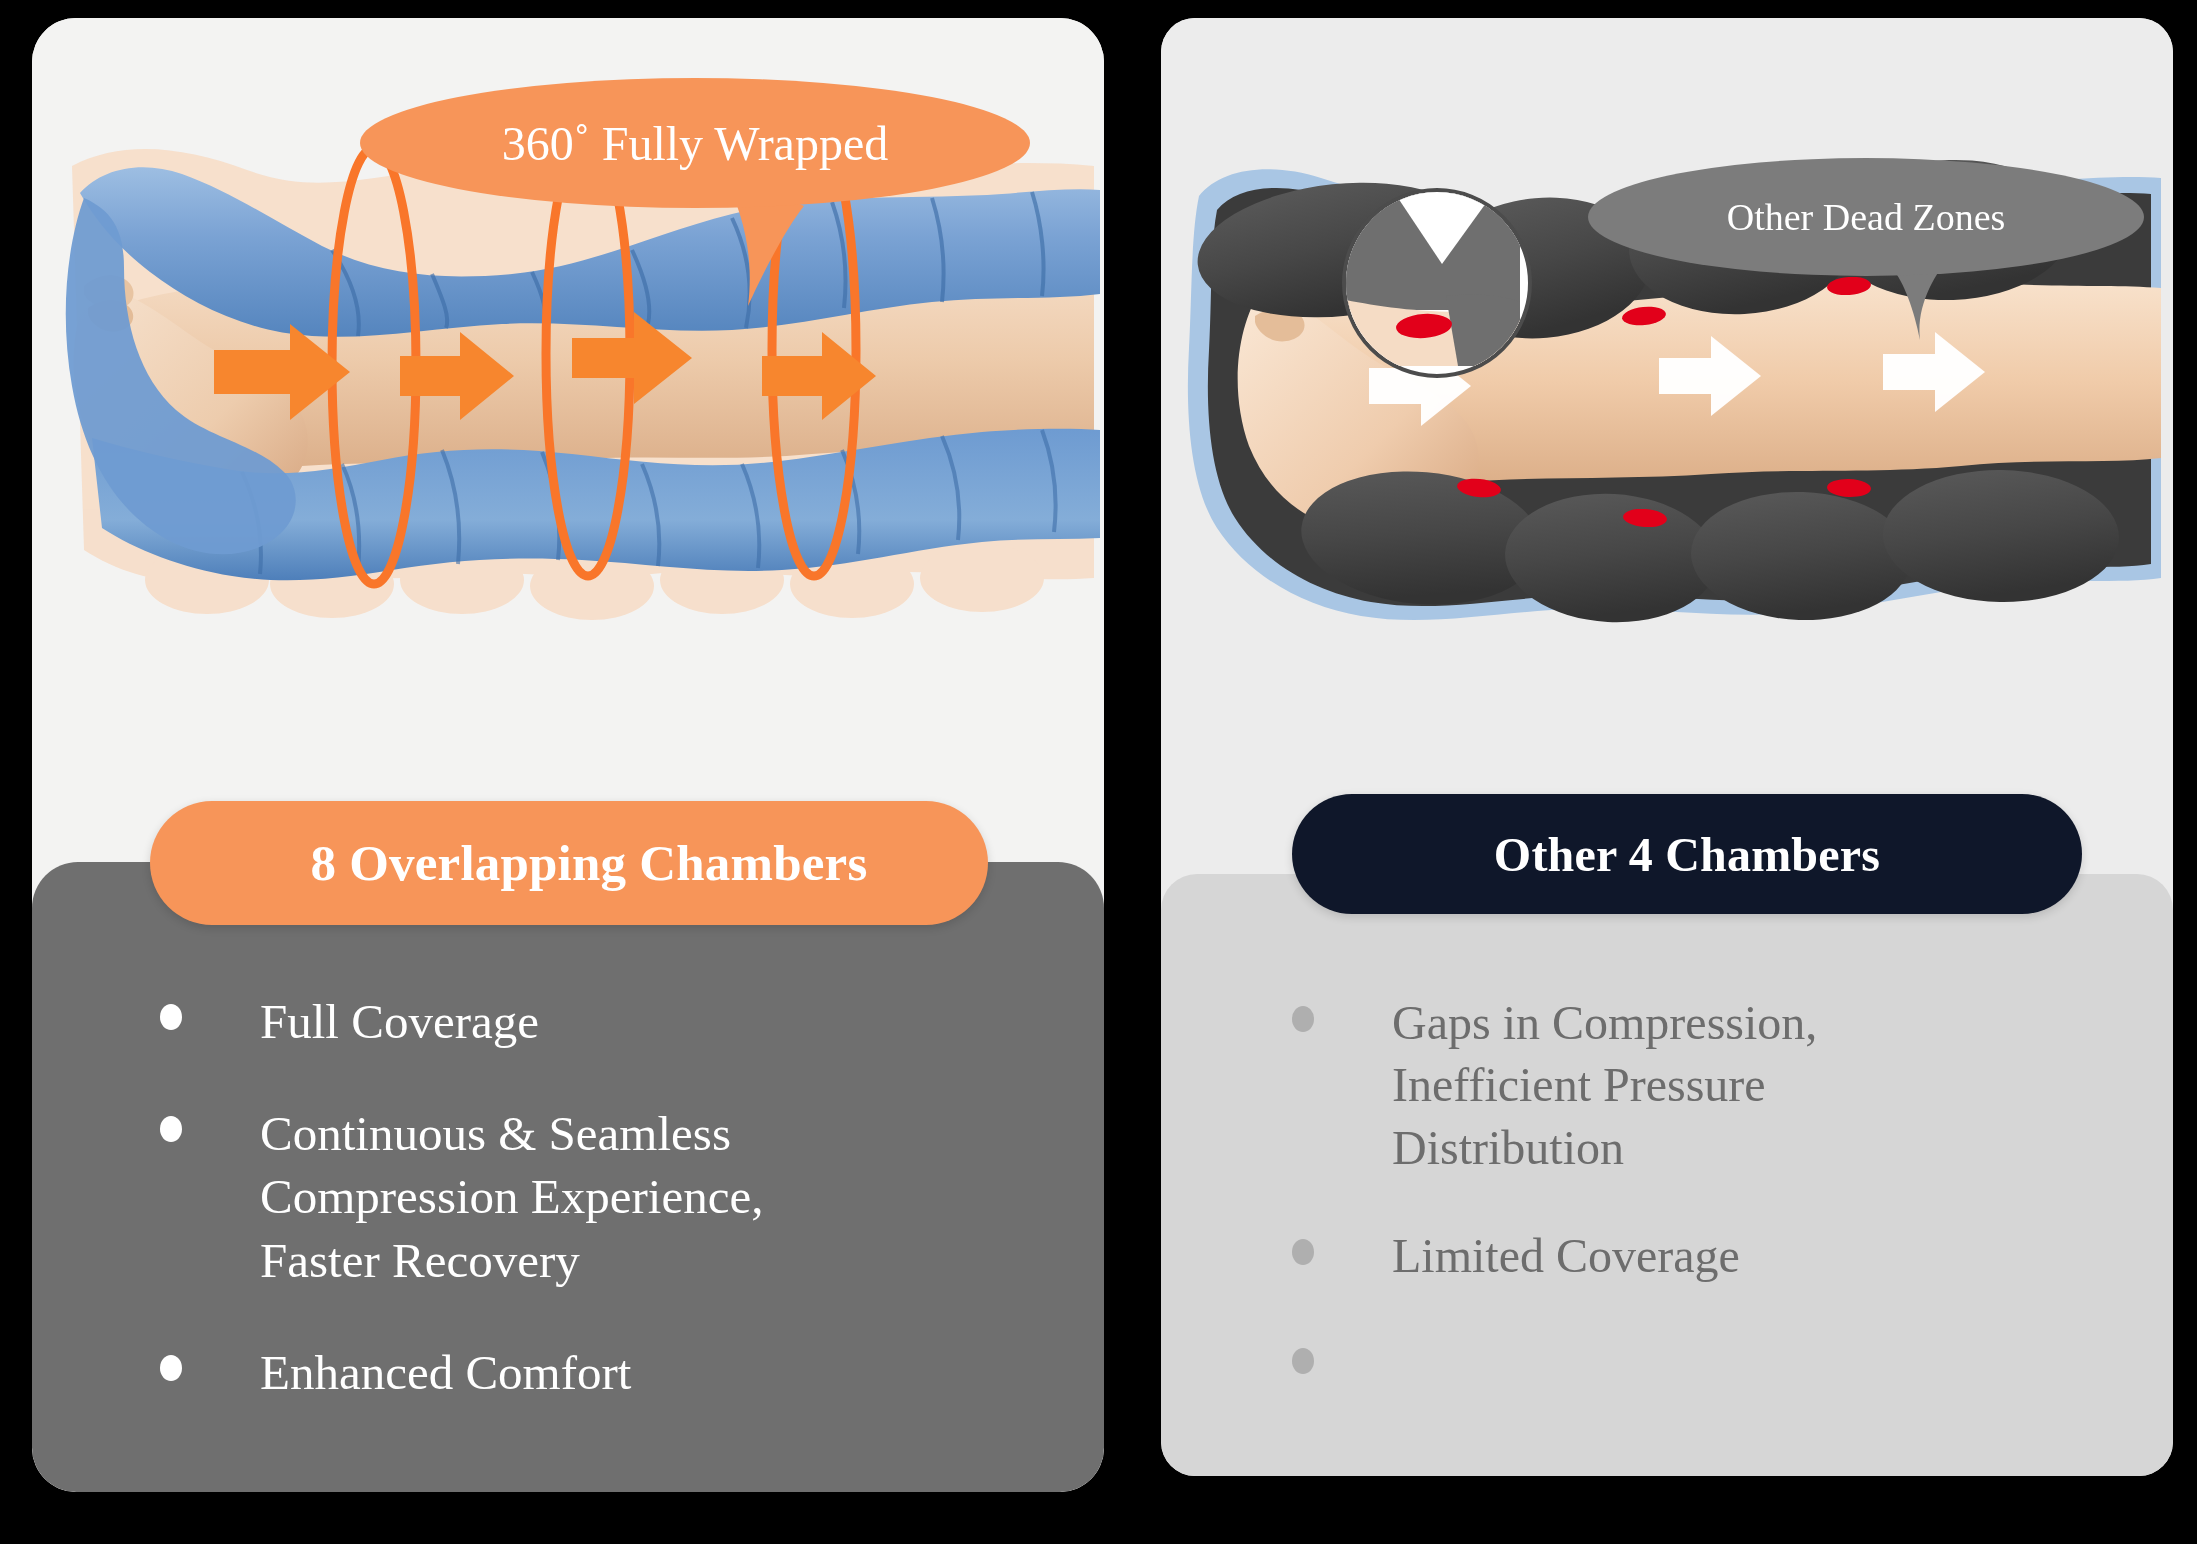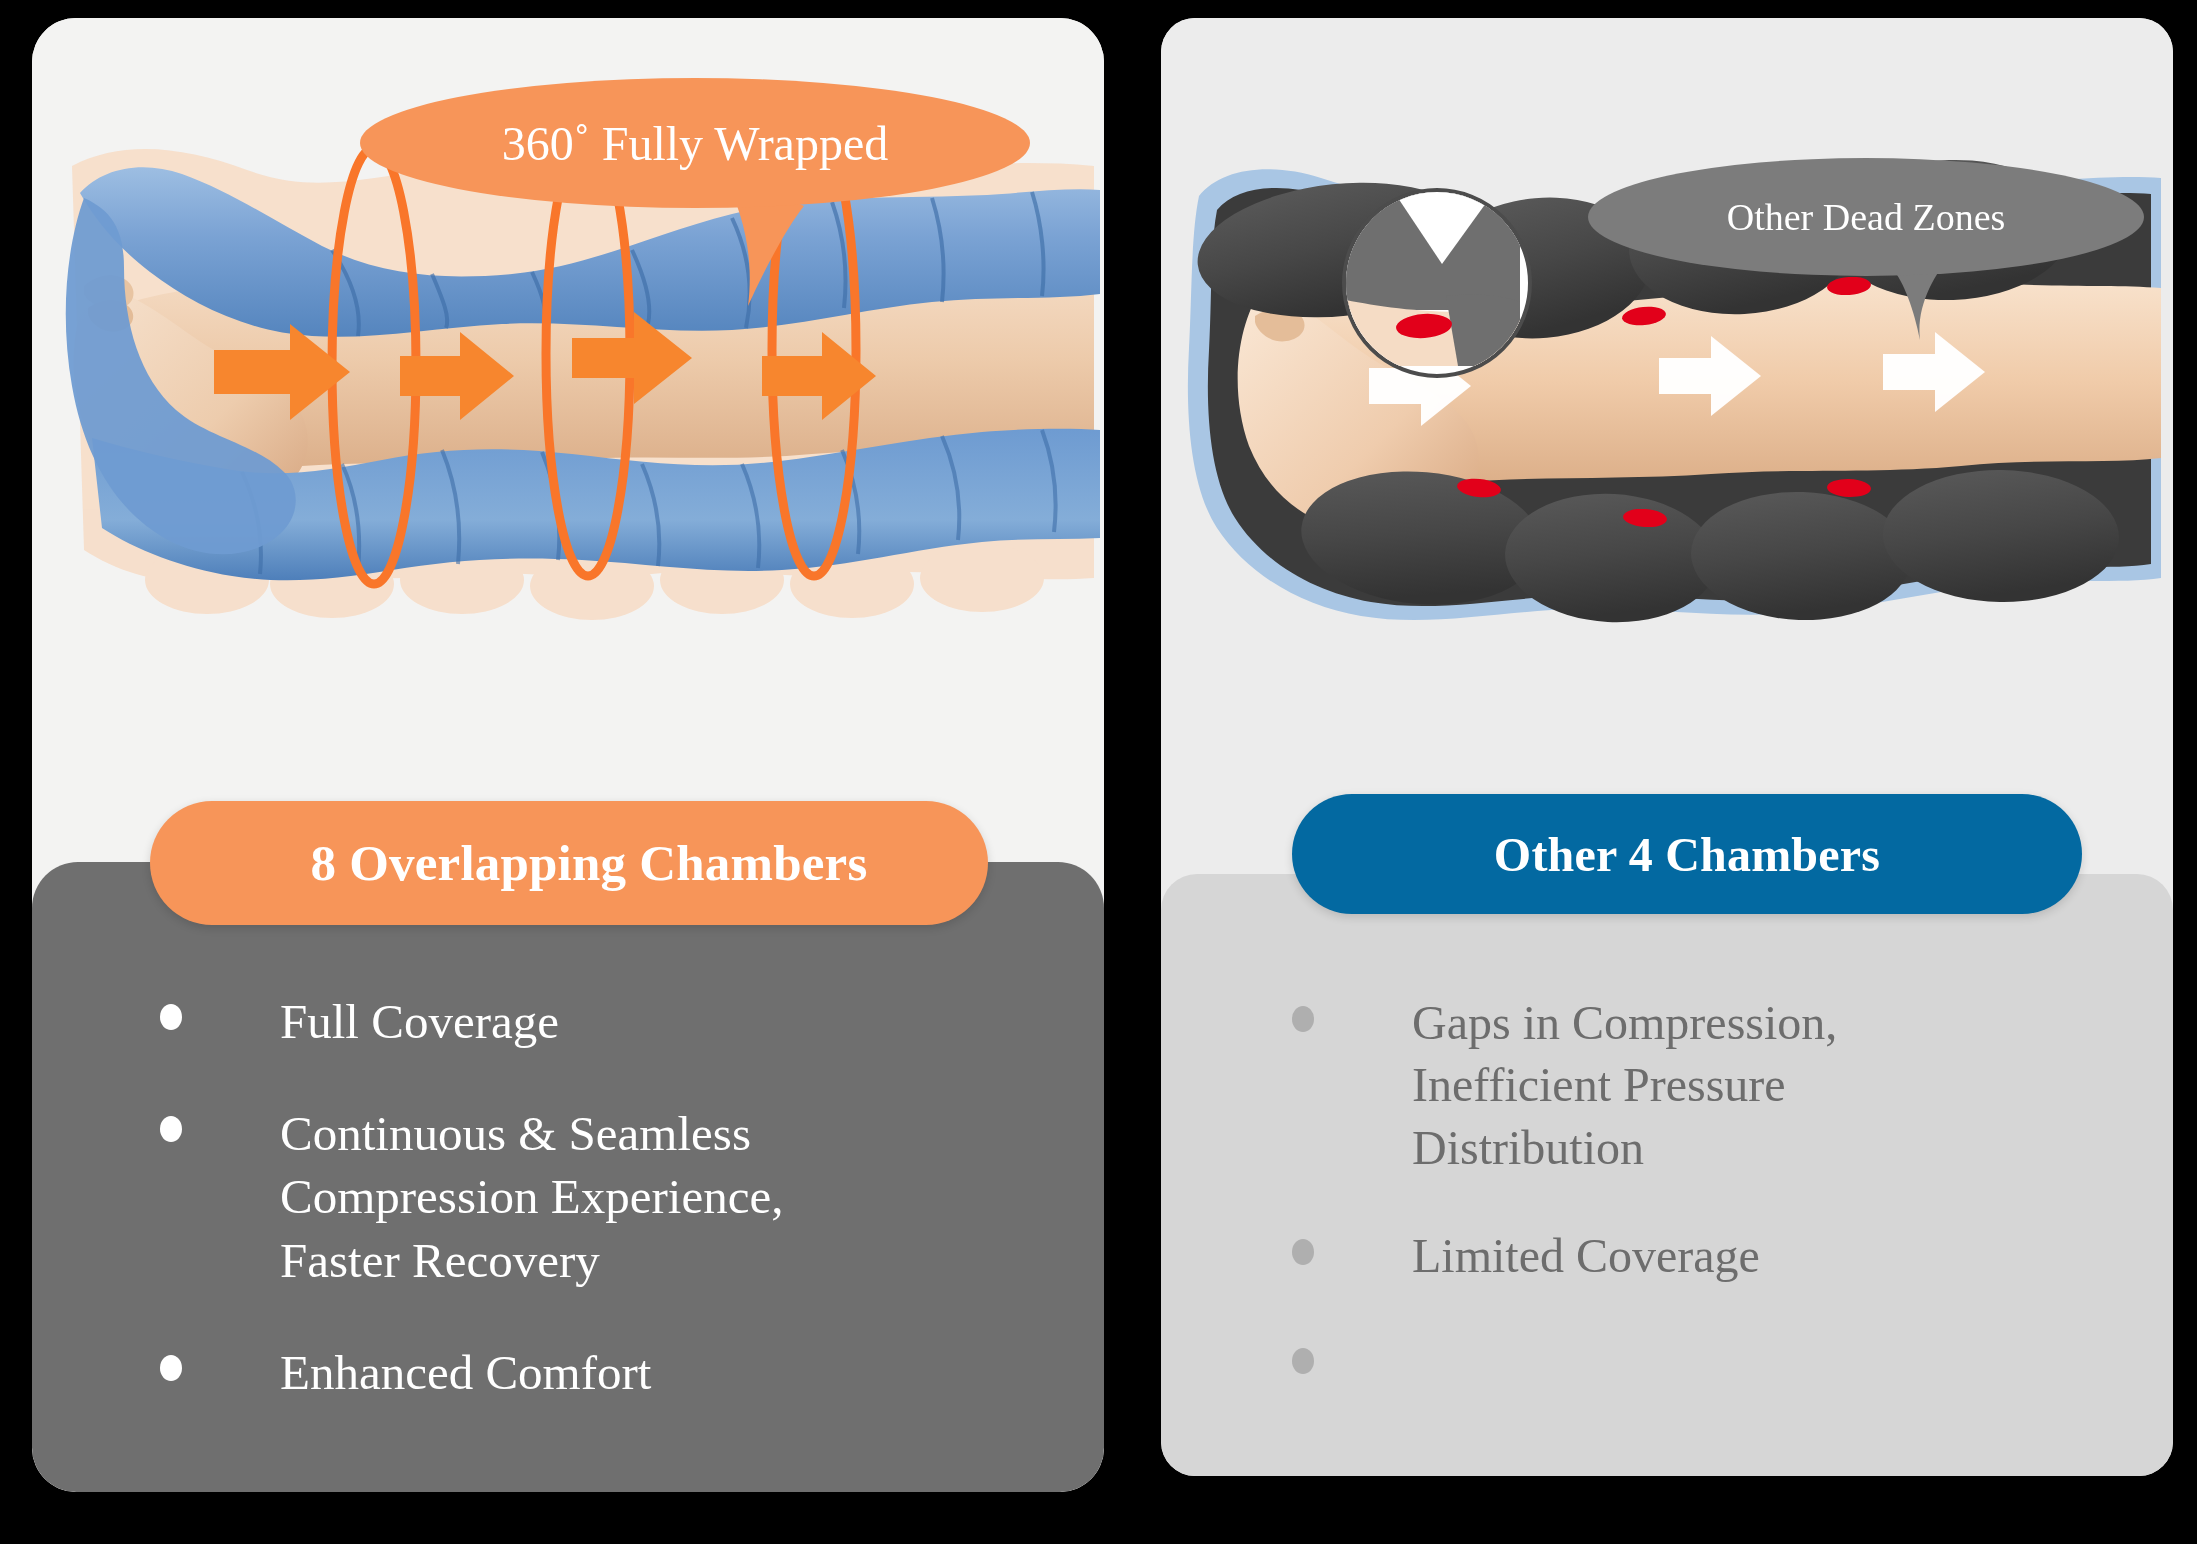--- a/index.html
+++ b/index.html
@@ -76,21 +76,21 @@
     box-shadow: 0 3px 10px rgba(0,0,0,0.14);
   }
   .pill-left {
     left: 150px; top: 801px;
     width: 838px; height: 124px;
     background: #F79559;
   }
   .pill-right {
     left: 1292px; top: 794px;
     width: 790px; height: 120px;
-    background: #0369a1;
+    background: #0f172a;
     align-items: center;
   }
   .pill-text {
     color: #FFFFFF;
     font-weight: 700;
     letter-spacing: 0.2px;
     white-space: nowrap;
   }
   .pill-left .pill-text  { font-size: 51px; margin-left: 40px; }
   .pill-right .pill-text { font-size: 48px; }
@@ -99,21 +99,20 @@
   .bullets {
     position: absolute;
     z-index: 13;
   }
   .bullets-left  { left: 160px; top: 990px; width: 790px; }
   .bullets-right { left: 1292px; top: 992px; width: 760px; }
 
   .bullet-row {
     display: flex;
     align-items: flex-start;
-    gap: 20px;
   }
   .bullets-left  .bullet-row { margin-bottom: 48px; }
   .bullets-right .bullet-row { margin-bottom: 46px; }
 
   .dot {
     flex: 0 0 auto;
     width: 22px; height: 26px;
     border-radius: 50%;
     margin-top: 14px;
   }

